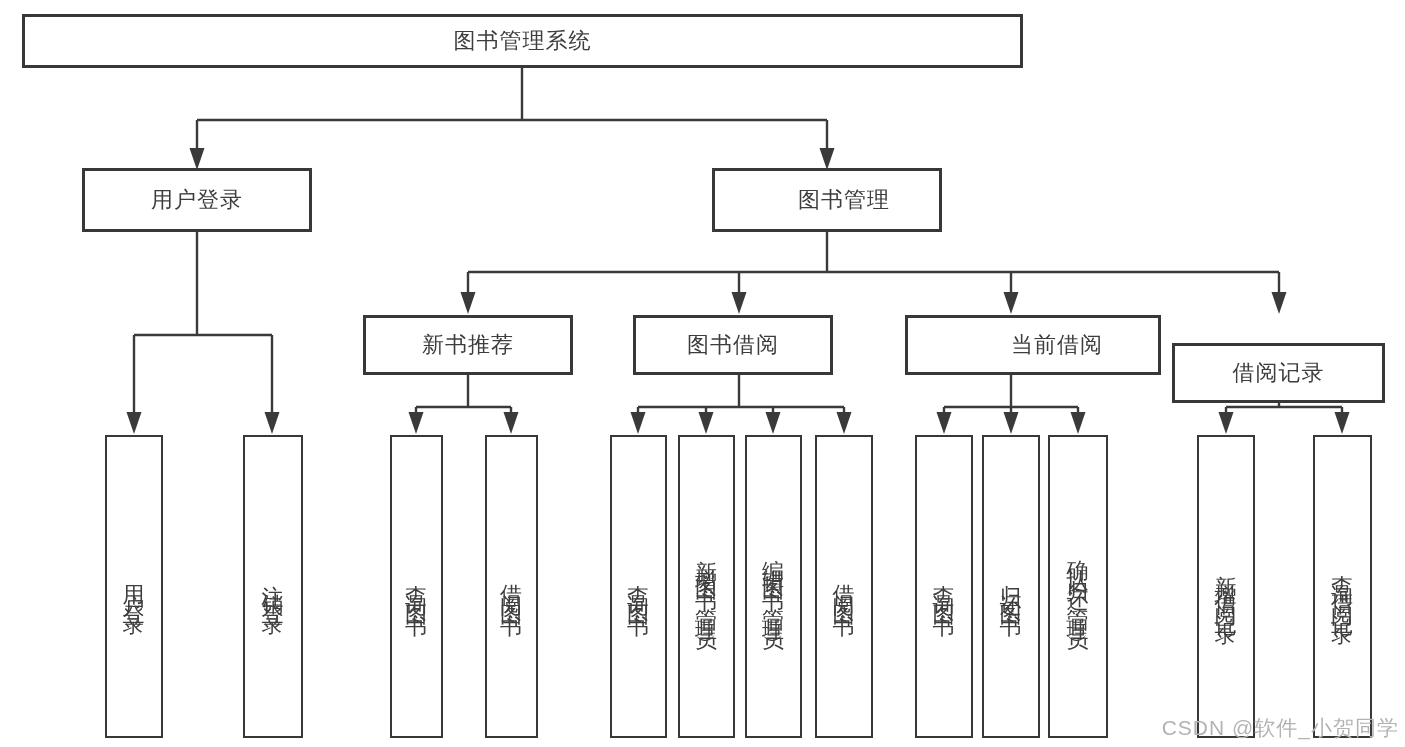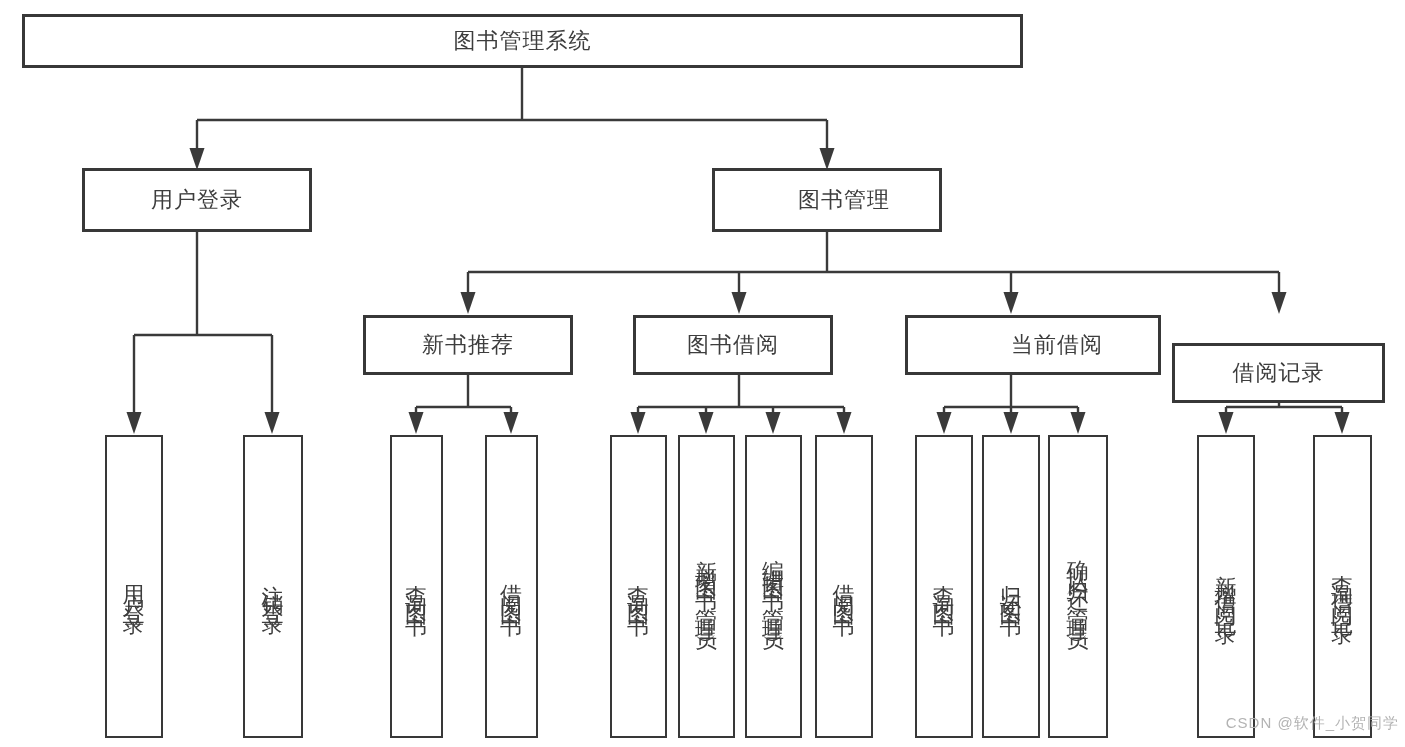--- a/index.html
+++ b/index.html
@@ -43,21 +43,21 @@
     letter-spacing: 0.45em;
     line-height: 1.05;
     font-size: 22px;
     color: #3d3d3d;
   }
   .watermark {
     position: absolute;
     right: 6px;
     top: 714px;
     z-index: 3;
-    font-size: 15px;
+    font-size: 21px;
     color: #b3b3b3;
     letter-spacing: 1px;
     white-space: nowrap;
   }
 </style>
 </head>
 <body>
 
 <div class="canvas">
 

